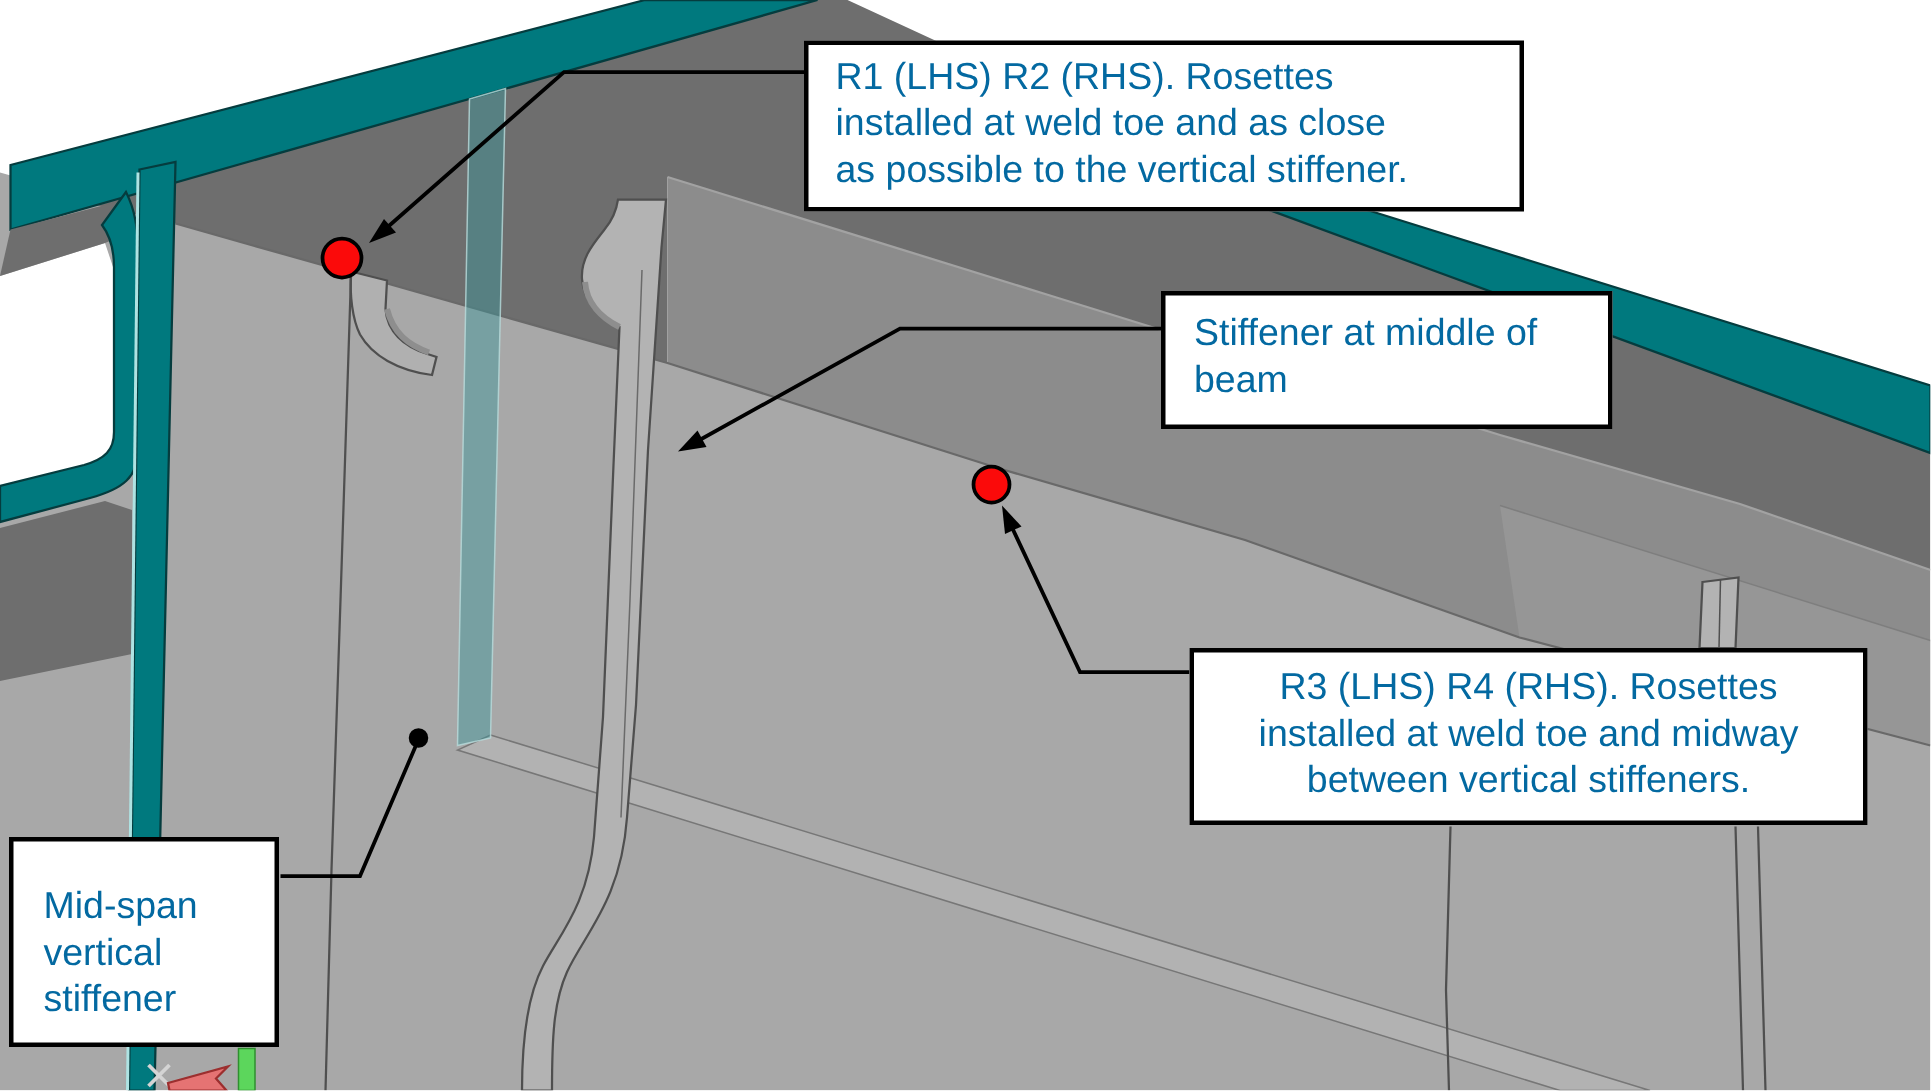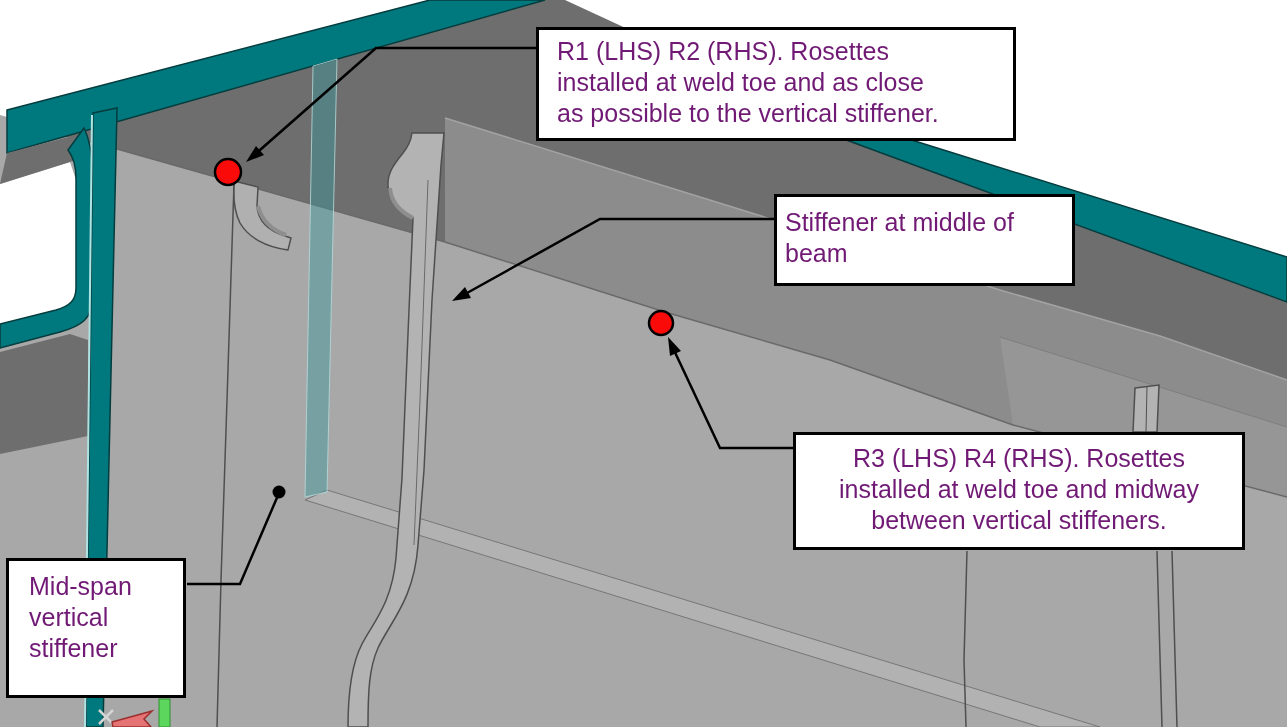--- a/index.html
+++ b/index.html
@@ -1,25 +1,25 @@
 <!DOCTYPE html>
 <html><head>
 <meta charset="utf-8">
 <style>
   html,body{margin:0;padding:0;background:#ffffff;}
   .stage{position:relative;width:1287px;height:727px;overflow:hidden;
          font-family:"Liberation Sans",sans-serif;background:#ffffff;}
   .stage svg{position:absolute;left:0;top:0;}
   .callout{position:absolute;background:#ffffff;border:3px solid #000;
-           box-sizing:border-box;color:#701a75;font-size:25px;line-height:31px;
+           box-sizing:border-box;color:#0369a1;font-size:25px;line-height:31px;
            white-space:pre-line;overflow:hidden;}
   #c-r1   {left:536px;top:27px; width:480px;height:114px;padding:6px 18px;}
-  #c-stiff{left:774px;top:194px;width:301px;height:92px; padding:10px 8px;}
+  #c-stiff{left:774px;top:194px;width:301px;height:92px; padding:10px 19px;}
   #c-r3   {left:793px;top:432px;width:452px;height:118px;padding:8px 20px;text-align:center;}
-  #c-mid  {left:6px;  top:558px;width:180px;height:140px;padding:10px 20px;}
+  #c-mid  {left:6px;  top:558px;width:180px;height:140px;padding:28px 20px;}
 </style>
 </head>
 <body>
 
 <div class="stage">
 
 <svg width="1287" height="727" viewBox="0 0 1287 727">
 
   <path d="M0,115 L117,148 L230,181 L445,242 L665,312 L830,360 L1013,425 L1287,497 L1287,727 L0,727 Z" fill="#a8a8a8"></path>
 

